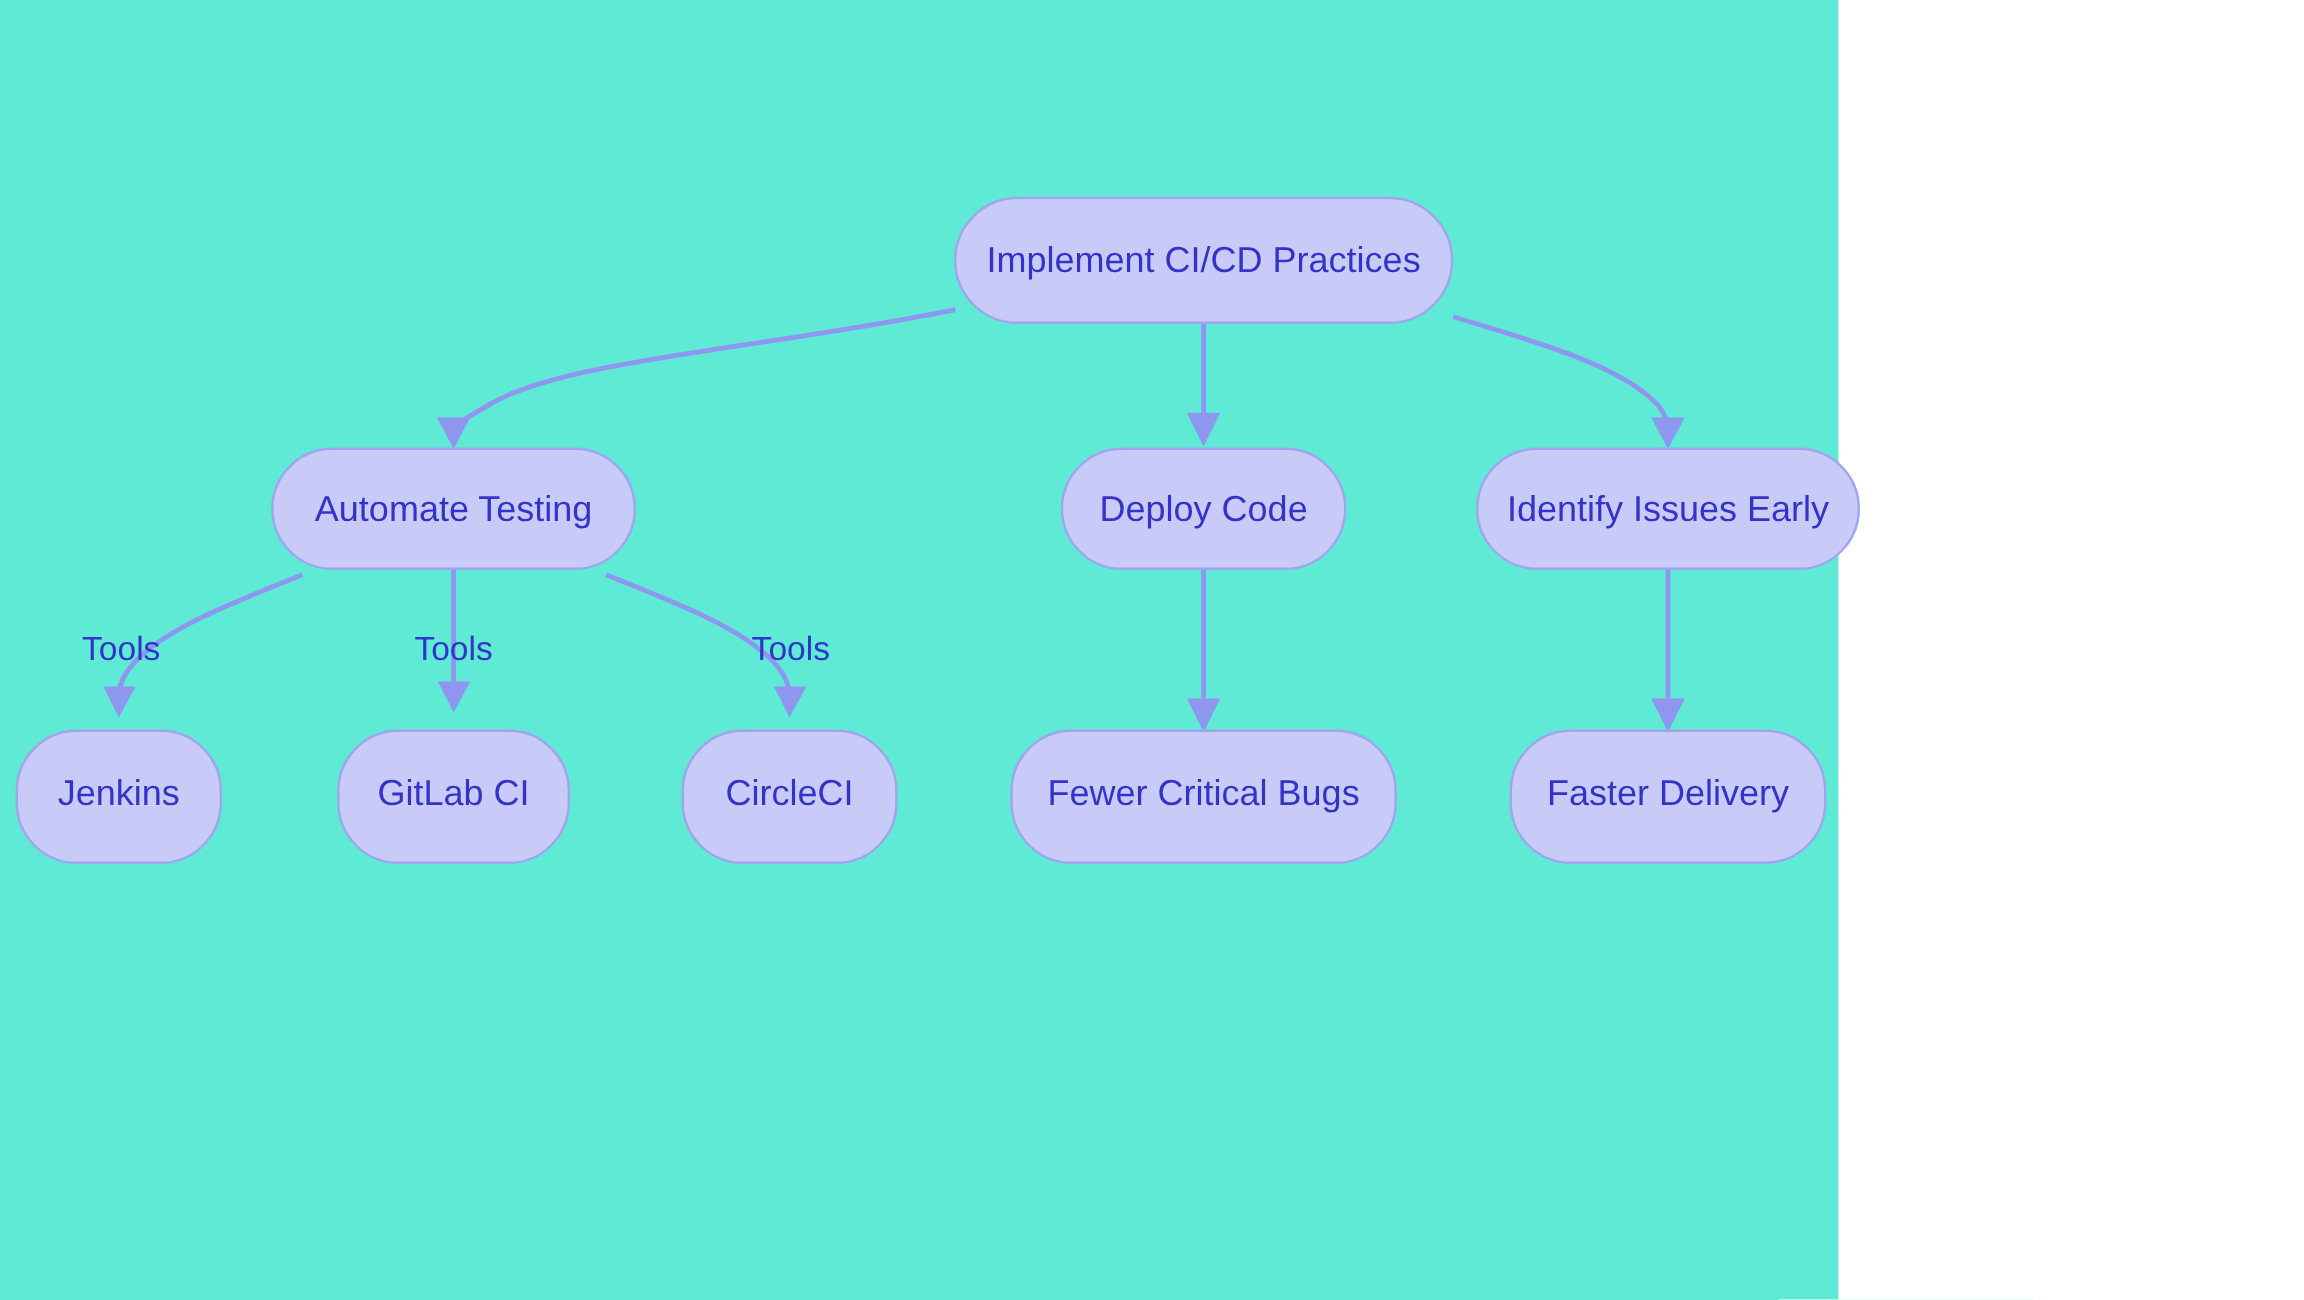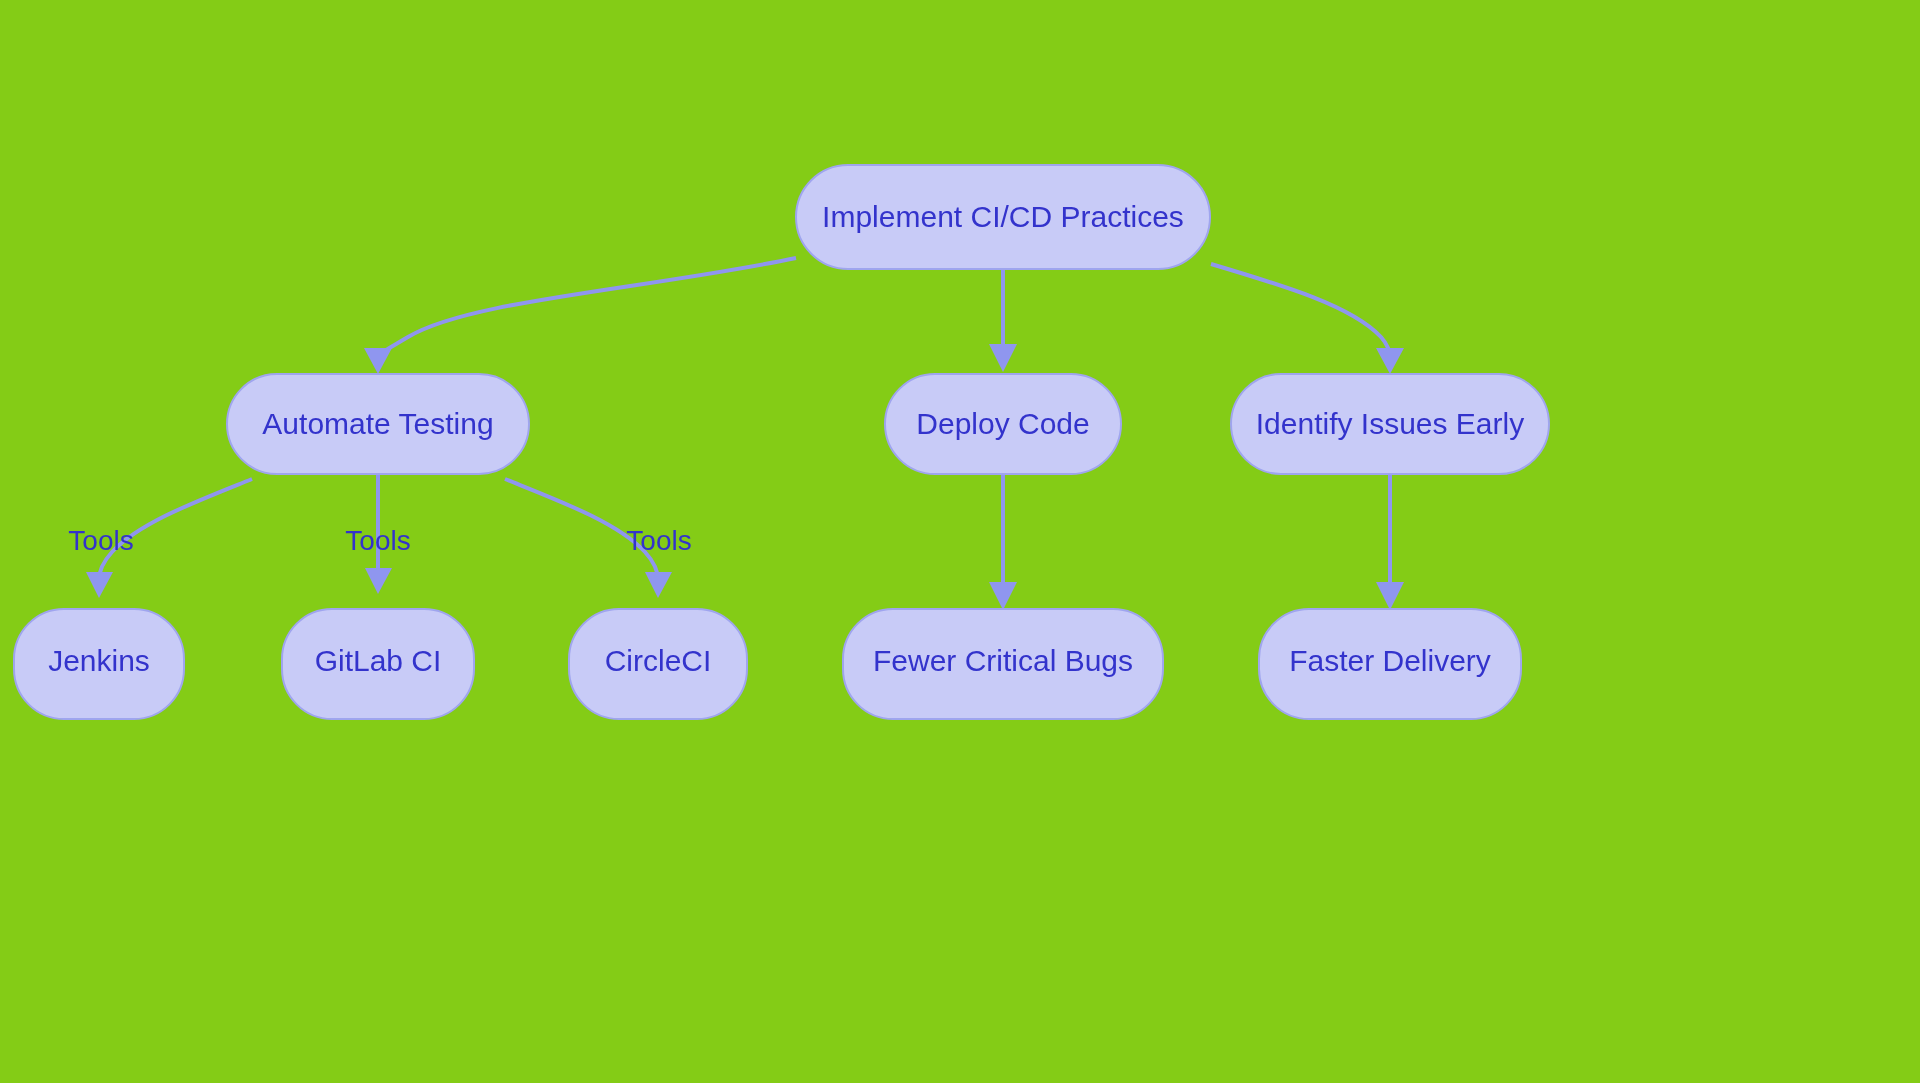--- a/index.html
+++ b/index.html
@@ -9,23 +9,23 @@
     background: #ffffff;
   }
   body {
     width: 1920px;
     height: 1083px;
     overflow: hidden;
     font-family: "Liberation Sans", "DejaVu Sans", sans-serif;
   }
   #flowchart-canvas {
     position: relative;
-    width: 1920px;
+    width: 1532px;
     height: 1083px;
-    background: #84cc16;
+    background: #5eead4;
   }
   #flow-svg {
     position: absolute;
     top: 0;
     left: 0;
     width: 1920px;
     height: 1083px;
     display: block;
   }
   .node-shape {

